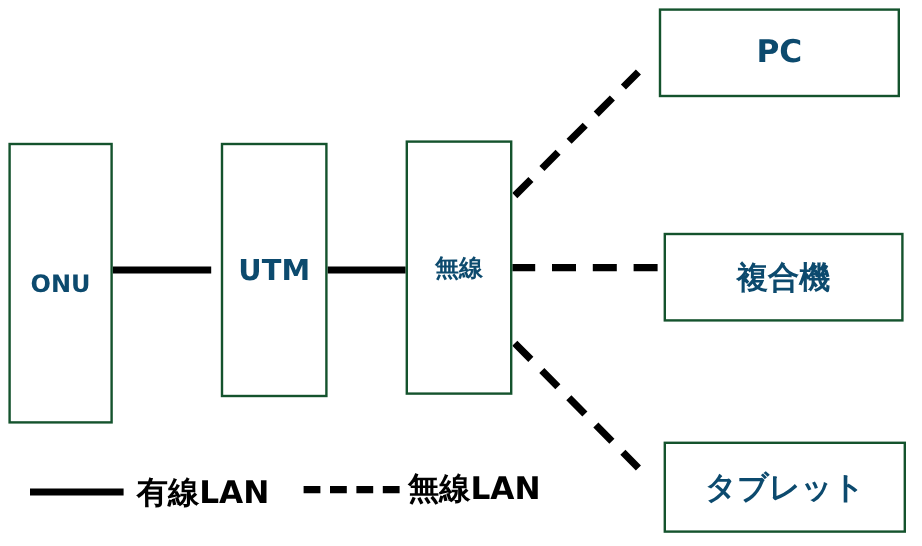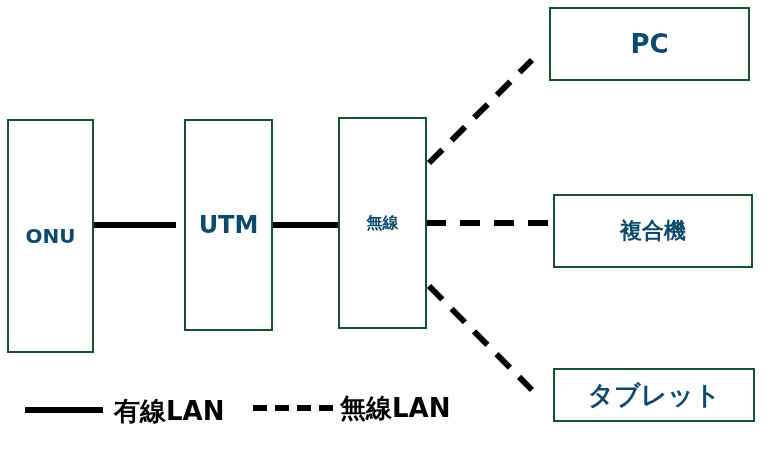--- a/index.html
+++ b/index.html
@@ -27,24 +27,24 @@
     display: flex;
     flex-direction: column;
     align-items: center;
     justify-content: center;
     text-align: center;
     font-weight: bold;
     color: #0c4a6e;
   }
   .box-onu    { left: 7px;   top: 119px; width: 87px;  height: 234px; font-size: 20px; line-height: 40px; }
   .box-utm    { left: 164px; top: 119px; width: 89px;  height: 212px; font-size: 24px; margin-left: 20px; }
-  .box-router { left: 338px; top: 117px; width: 89px;  height: 212px; font-size: 16px; line-height: 24px; gap: 10px; }
+  .box-router { left: 338px; top: 117px; width: 89px;  height: 212px; font-size: 20px; line-height: 24px; gap: 10px; }
   .box-pc     { left: 549px; top: 7px;   width: 201px; height: 74px;  font-size: 26px; }
-  .box-mfp    { left: 553px; top: 194px; width: 200px; height: 74px;  font-size: 22px; }
-  .box-tablet { left: 553px; top: 368px; width: 202px; height: 54px;  font-size: 26px; }
+  .box-mfp    { left: 553px; top: 194px; width: 200px; height: 74px;  font-size: 26px; }
+  .box-tablet { left: 553px; top: 368px; width: 202px; height: 76px;  font-size: 26px; }
   .legend-label {
     position: absolute;
     font-weight: bold;
     font-size: 26px;
     line-height: 26px;
     color: #000000;
     white-space: nowrap;
   }
   .legend-wired-label    { left: 114px; top: 398px; }
   .legend-wireless-label { left: 340px; top: 395px; }

